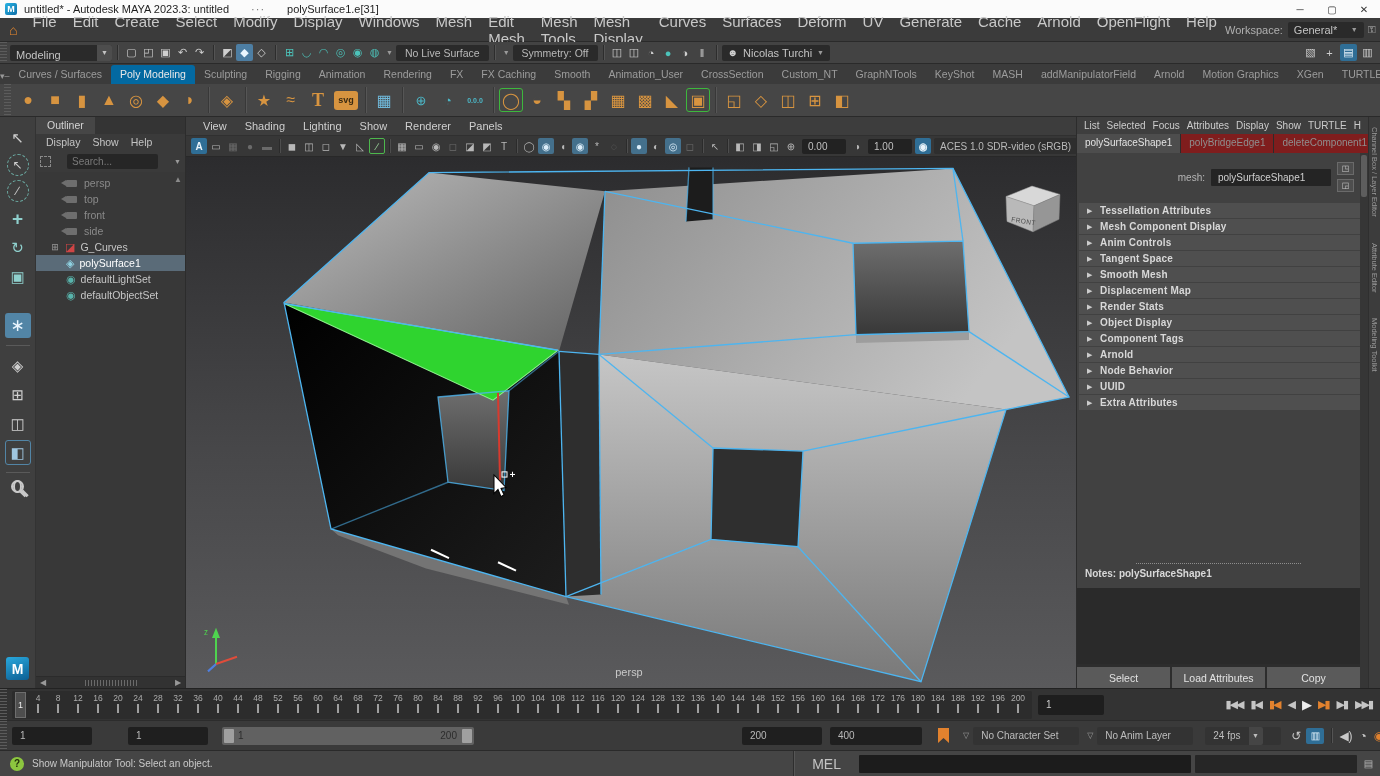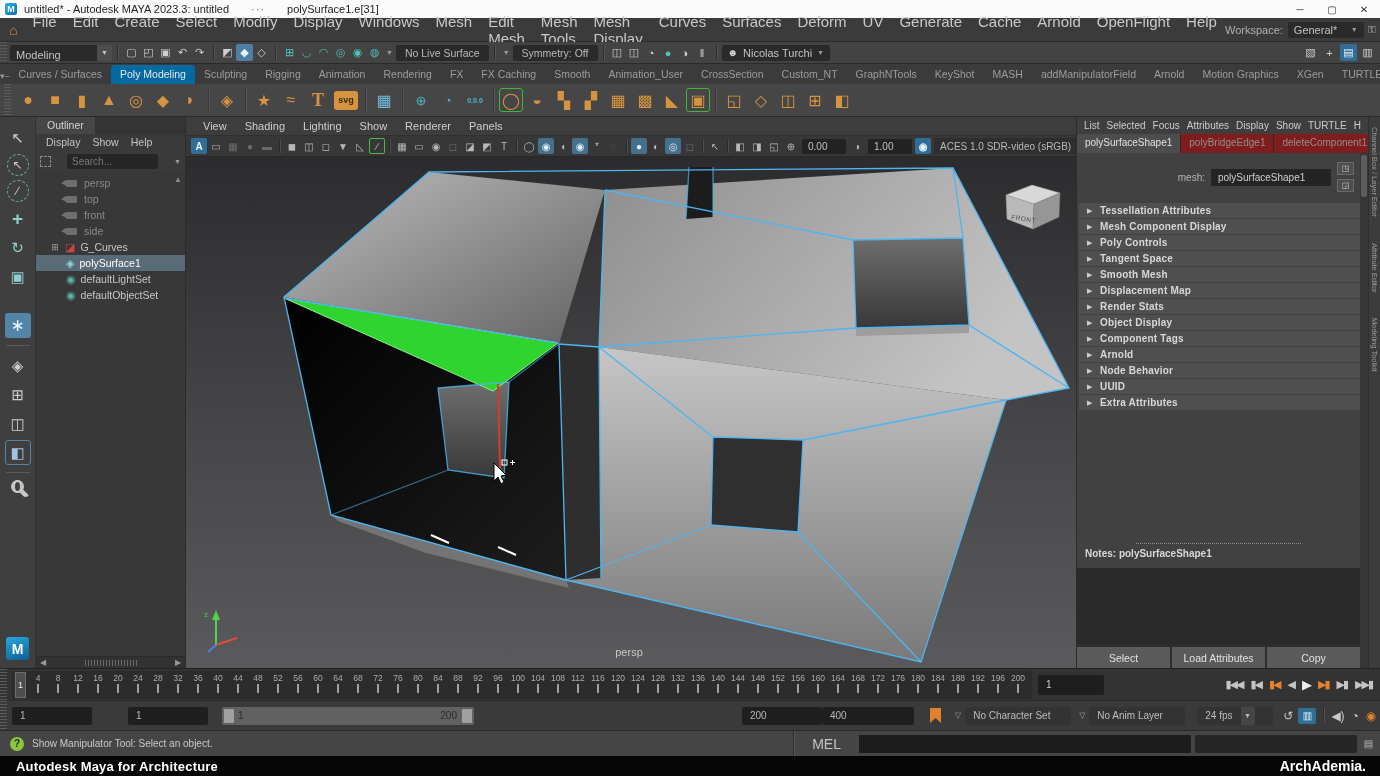--- a/index.html
+++ b/index.html
@@ -641,21 +641,21 @@
             <div class="ae-section">
               <span class="ae-arrow">▶</span>
               <span>Tessellation Attributes</span>
             </div>
             <div class="ae-section">
               <span class="ae-arrow">▶</span>
               <span>Mesh Component Display</span>
             </div>
             <div class="ae-section">
               <span class="ae-arrow">▶</span>
-              <span>Poly Controls</span>
+              <span>Anim Controls</span>
             </div>
             <div class="ae-section">
               <span class="ae-arrow">▶</span>
               <span>Tangent Space</span>
             </div>
             <div class="ae-section">
               <span class="ae-arrow">▶</span>
               <span>Smooth Mesh</span>
             </div>
             <div class="ae-section">
@@ -932,21 +932,21 @@
     <div class="grip"></div>
     <div class="rb-field" style="width:80px;margin-left:2px">1</div>
     <div class="rb-field" style="width:80px;margin-left:36px">1</div>
     <div class="rb-slider" style="margin-left:14px">
       <div class="rb-handle" style="left:2px"></div>
       <span class="rb-lab" style="left:16px">1</span>
       <span class="rb-lab" style="right:17px">200</span>
       <div class="rb-handle" style="right:2px"></div>
     </div>
     <div class="rb-field" style="width:80px;margin-left:268px">200</div>
-    <div class="rb-field" style="width:92px;margin-left:0">400</div>
+    <div class="rb-field" style="width:92px;margin-left:8px">400</div>
     <div class="bookmark" style="margin-left:16px"></div>
     <span class="rb-dd" style="margin-left:14px">▽</span>
     <div class="rb-box" style="width:106px;margin-left:4px">No Character Set</div>
     <span class="rb-dd" style="margin-left:8px">▽</span>
     <div class="rb-box" style="width:96px;margin-left:4px">No Anim Layer</div>
     <div class="rb-box" style="width:76px;margin-left:12px;padding-right:0">
       <span>24 fps</span>
       <span class="fps-caret">▼</span>
     </div>
     <span class="rb-icon" style="margin-left:10px">↺</span>
@@ -960,17 +960,13 @@
   <div class="helpline">
     <span class="help-q">?</span>
     <span class="help-text">Show Manipulator Tool: Select an object.</span>
     <div class="help-sep"></div>
     <span class="mel-label">MEL</span>
     <div class="mel-field"></div>
     <div class="mel-field out"></div>
     <span class="mel-icon">▤</span>
   </div>
 
-  <div class="footer">
-    <span class="footer-left">Autodesk Maya for Architecture</span>
-    <span class="footer-right">ArchAdemia.</span>
-  </div>
 </div>
 
 </body></html>

